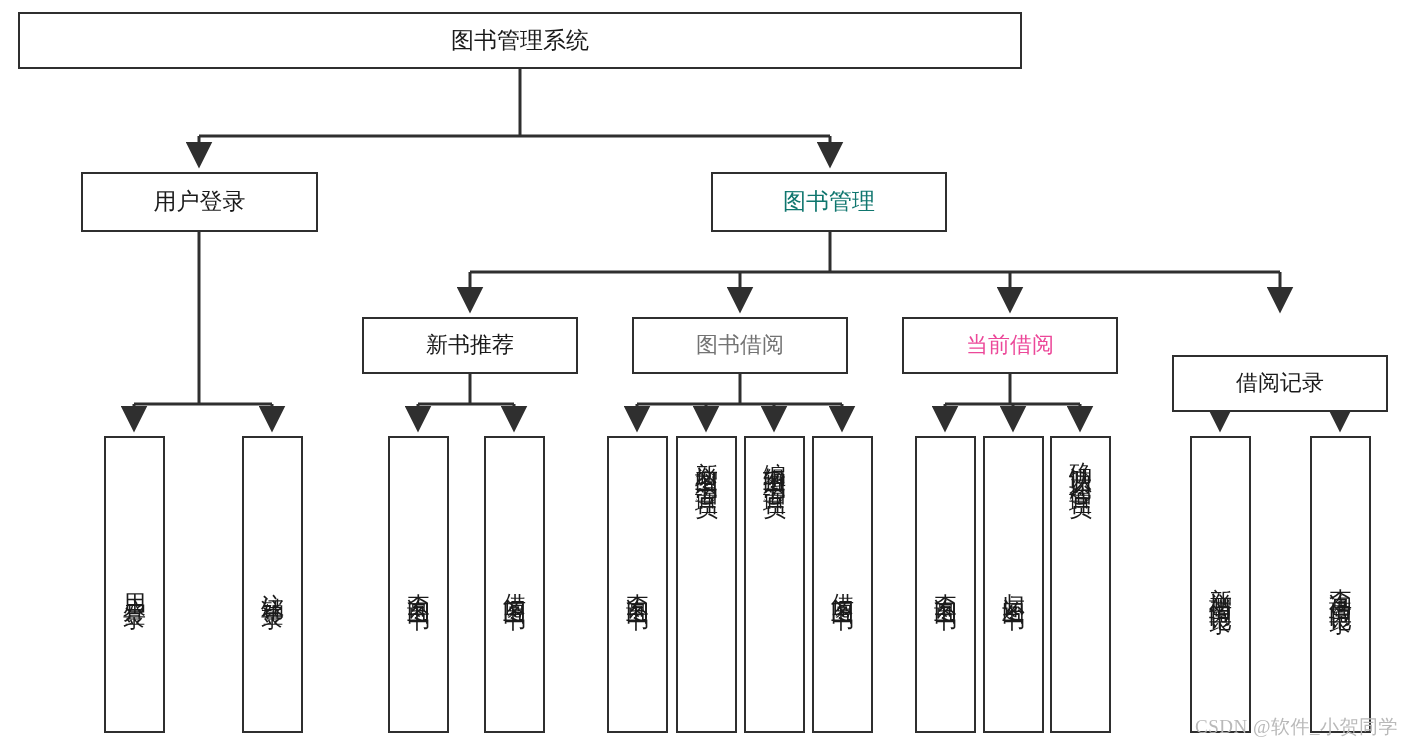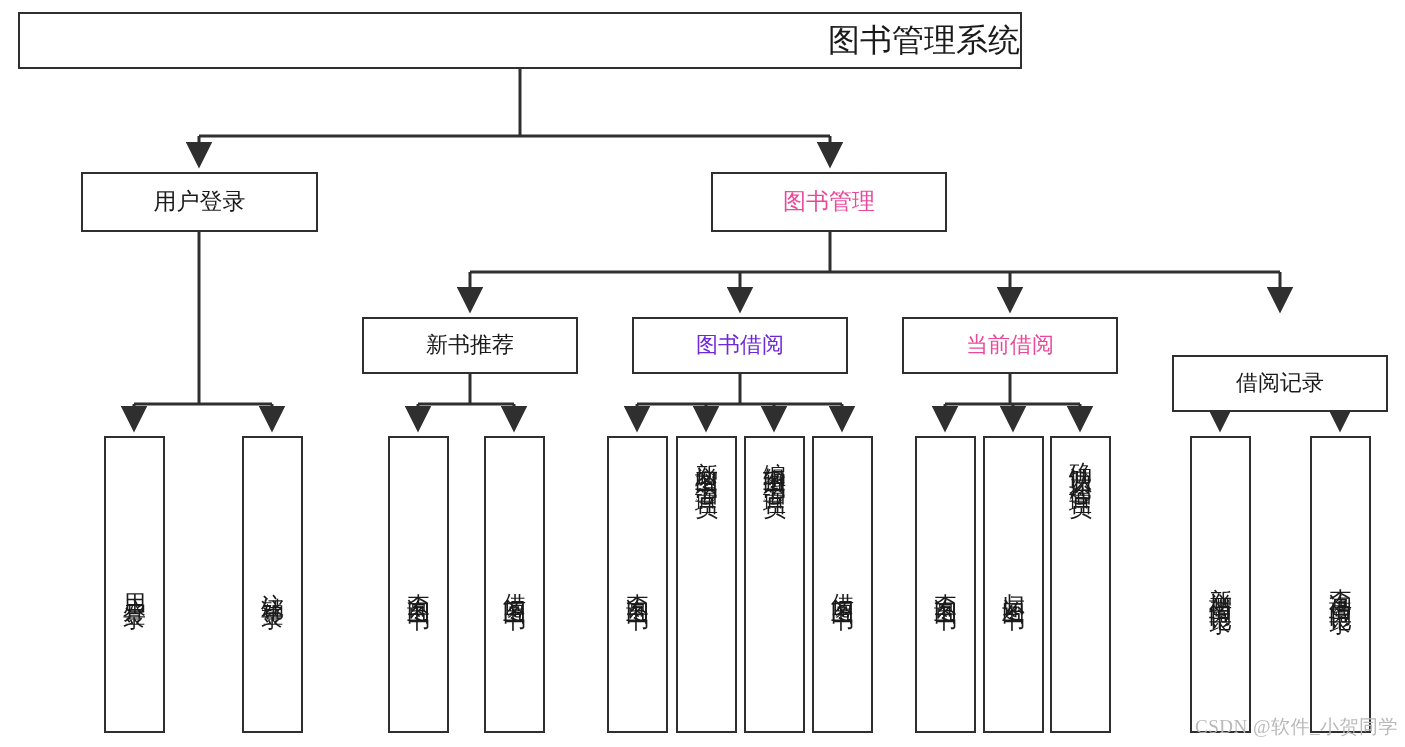--- a/index.html
+++ b/index.html
@@ -39,22 +39,21 @@
     display: block;
     text-align: center;
     white-space: pre;
   }
   
   .h-node .node-label {
     writing-mode: horizontal-tb;
     line-height: 1.1;
   }
   .root {
-    font-size: 32px;
-    justify-content: flex-end;
+    font-size: 23px;
   }
   .lvl2 {
     font-size: 23px;
   }
   .lvl3 {
     font-size: 22px;
   }
   
   .v-node {
     align-items: flex-start;
@@ -136,28 +135,28 @@
     </g>
   </svg>
 
   <div class="node h-node root" id="node-root" style="left: 18px; top: 12px; width: 1004px; height: 57px; border-color: rgb(47, 47, 47); background: rgb(255, 255, 255); color: rgb(26, 26, 26);">
     <span class="node-label">图书管理系统</span>
   </div>
 
   <div class="node h-node lvl2" id="node-l2-0" style="left: 81px; top: 172px; width: 237px; height: 60px; border-color: rgb(47, 47, 47); background: rgb(255, 255, 255); color: rgb(26, 26, 26);">
     <span class="node-label">用户登录</span>
   </div>
-  <div class="node h-node lvl2" id="node-l2-1" style="left: 711px; top: 172px; width: 236px; height: 60px; border-color: rgb(47, 47, 47); background: rgb(255, 255, 255); color: #ec4899;">
+  <div class="node h-node lvl2" id="node-l2-1" style="left: 711px; top: 172px; width: 236px; height: 60px; border-color: rgb(47, 47, 47); background: rgb(255, 255, 255); color: #0f766e;">
     <span class="node-label">图书管理</span>
   </div>
 
   <div class="node h-node lvl3" id="node-l3-0" style="left: 362px; top: 317px; width: 216px; height: 57px; border-color: rgb(47, 47, 47); background: rgb(255, 255, 255); color: rgb(26, 26, 26);">
     <span class="node-label">新书推荐</span>
   </div>
-  <div class="node h-node lvl3" id="node-l3-1" style="left: 632px; top: 317px; width: 216px; height: 57px; border-color: rgb(47, 47, 47); background: rgb(255, 255, 255); color: #6d28d9;">
+  <div class="node h-node lvl3" id="node-l3-1" style="left: 632px; top: 317px; width: 216px; height: 57px; border-color: rgb(47, 47, 47); background: rgb(255, 255, 255); color: #737373;">
     <span class="node-label">图书借阅</span>
   </div>
   <div class="node h-node lvl3" id="node-l3-2" style="left: 902px; top: 317px; width: 216px; height: 57px; border-color: rgb(47, 47, 47); background: rgb(255, 255, 255); color: #ec4899;">
     <span class="node-label">当前借阅</span>
   </div>
   <div class="node h-node lvl3" id="node-l3-3" style="left: 1172px; top: 317px; width: 216px; height: 57px; border-color: rgb(47, 47, 47); background: rgb(255, 255, 255); color: rgb(26, 26, 26); margin-top: 38px;">
     <span class="node-label">借阅记录</span>
   </div>
 
   <div class="node v-node v-center" id="node-leaf-0" style="left: 104px; top: 436px; width: 61px; height: 297px; border-color: rgb(47, 47, 47); background: rgb(255, 255, 255); color: rgb(26, 26, 26);">

